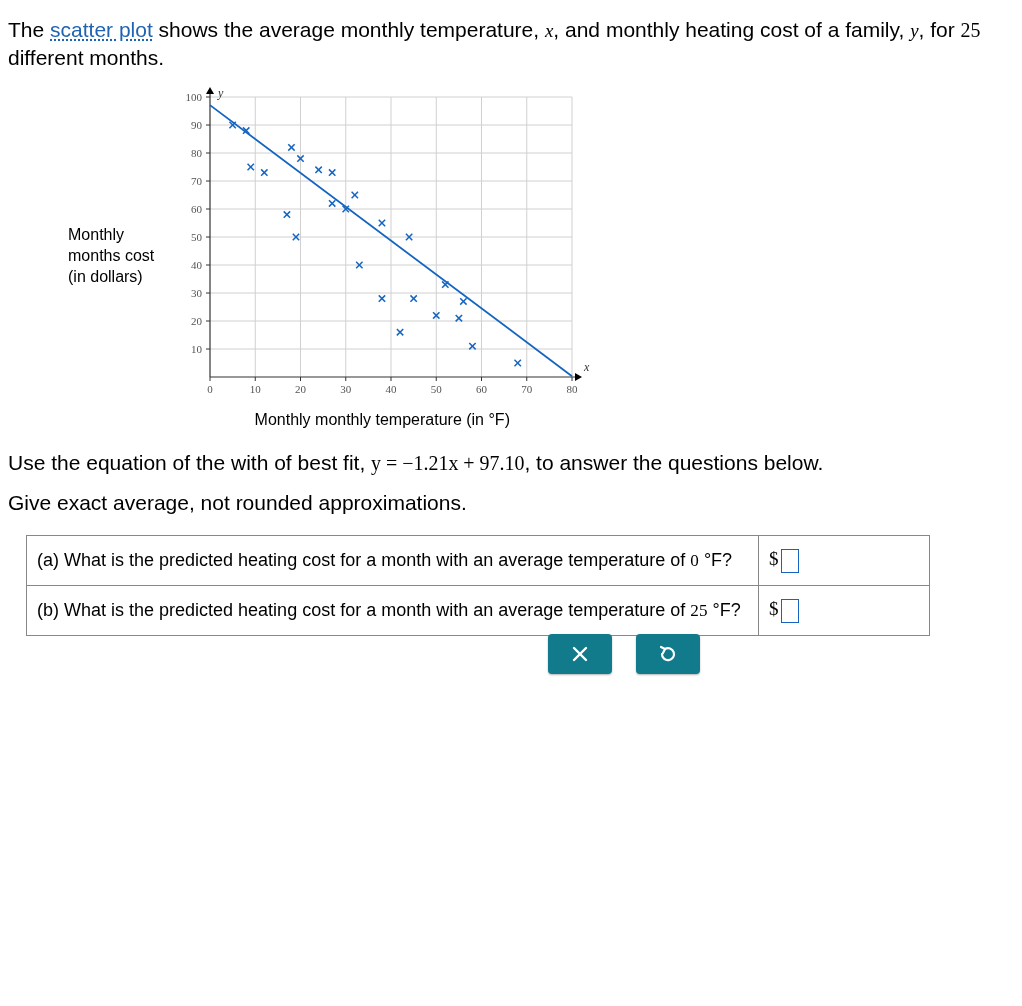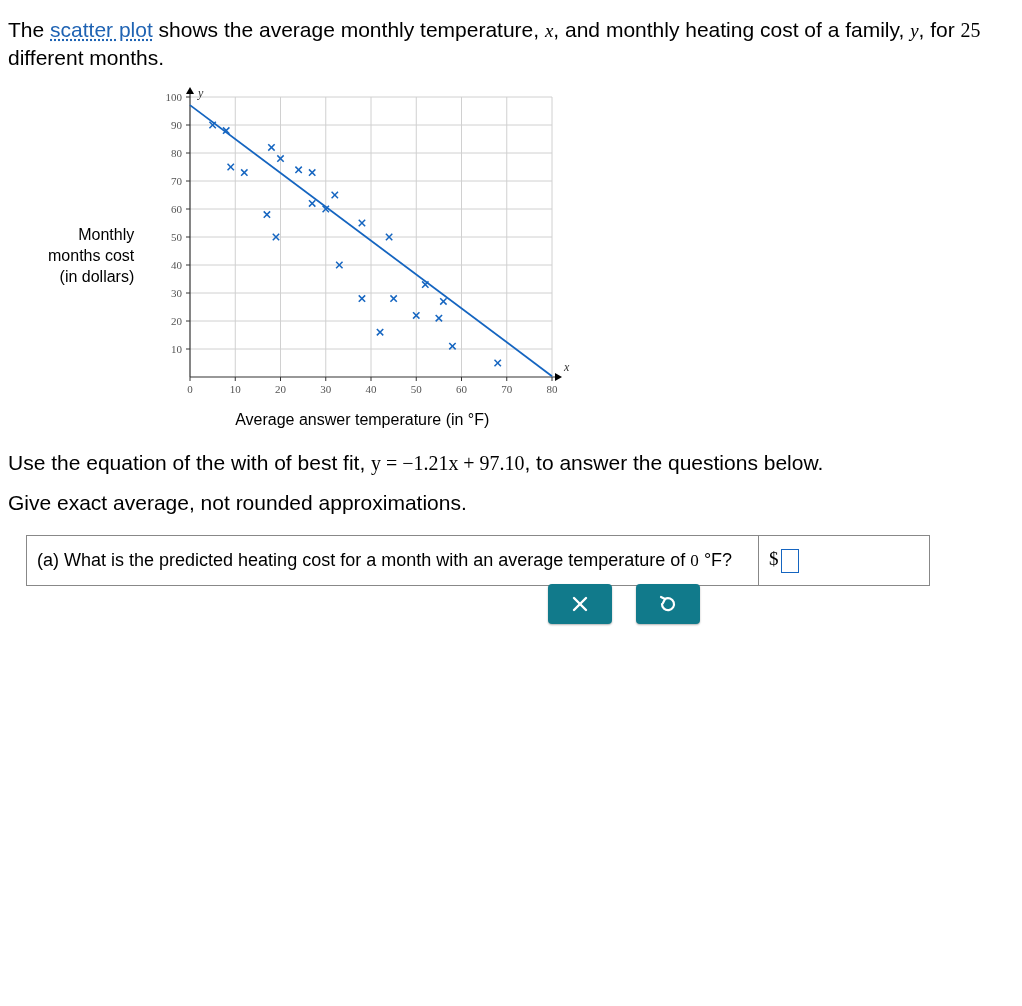--- a/index.html
+++ b/index.html
@@ -30,21 +30,22 @@
 
   .chart-row {
     display: flex;
     align-items: center;
     gap: 18px;
     margin: 10px 0 0 40px;
   }
   .ylabel {
     font-size: 16px;
     line-height: 1.3;
-    text-align: right;
+    text-align: left;
+    margin-left: 20px;
   }
   .xlabel {
     font-size: 16px;
     text-align: center;
     margin-top: 6px;
   }
   .chart-col { display:flex; flex-direction:column; align-items:center; }
   svg { display:block; }
 
   .grid line { stroke: #d0d0d0; stroke-width:1; }
@@ -287,35 +288,43 @@
         </g>
         <g class="point">
           <line x1="297.25" y1="258" x2="303.65" y2="264.4"></line>
           <line x1="297.25" y1="264.4" x2="303.65" y2="258"></line>
         </g>
         <g class="point">
           <line x1="342.5" y1="274.8" x2="348.9" y2="281.2"></line>
           <line x1="342.5" y1="281.2" x2="348.9" y2="274.8"></line>
         </g>
       </svg>
-    <div class="xlabel">Average answer temperature (in °F)</div>
+    <div class="xlabel">Monthly monthly temperature (in °F)</div>
   </div>
 </div>
 
 <div class="intro" style="margin-top:20px">
   <span>Use the equation of the with of best fit, </span><span class="equation">y = −1.21x + 97.10</span><span>, to answer the questions below.</span>
 </div>
 
 <div class="intro">Give exact average, not rounded approximations.</div>
 
 <table class="qtable">
   <tbody>
       <tr>
     <td>
       <span>(a) What is the predicted heating cost for a month with an average temperature of </span><span class="mathnum">0</span><span> °F?</span>
+    </td>
+    <td class="ans">
+      <span class="dollar">$</span><span class="ansbox"></span>
+    </td>
+  </tr>
+  <tr>
+    <td>
+      <span>(b) What is the predicted heating cost for a month with an average temperature of </span><span class="mathnum">25</span><span> °F?</span>
     </td>
     <td class="ans">
       <span class="dollar">$</span><span class="ansbox"></span>
     </td>
   </tr>
 </tbody>
   </table>
 
 <div class="btnrow">
   <button class="ctrlbtn">

